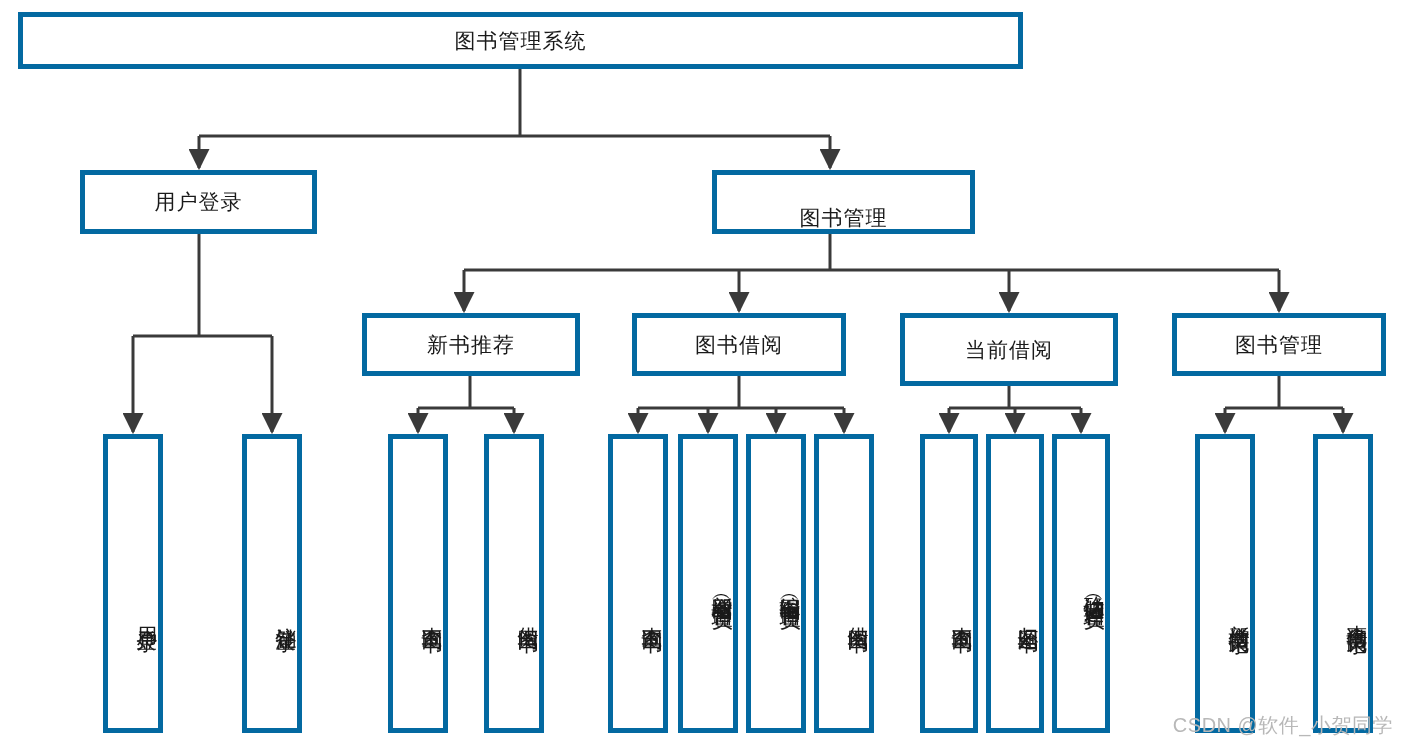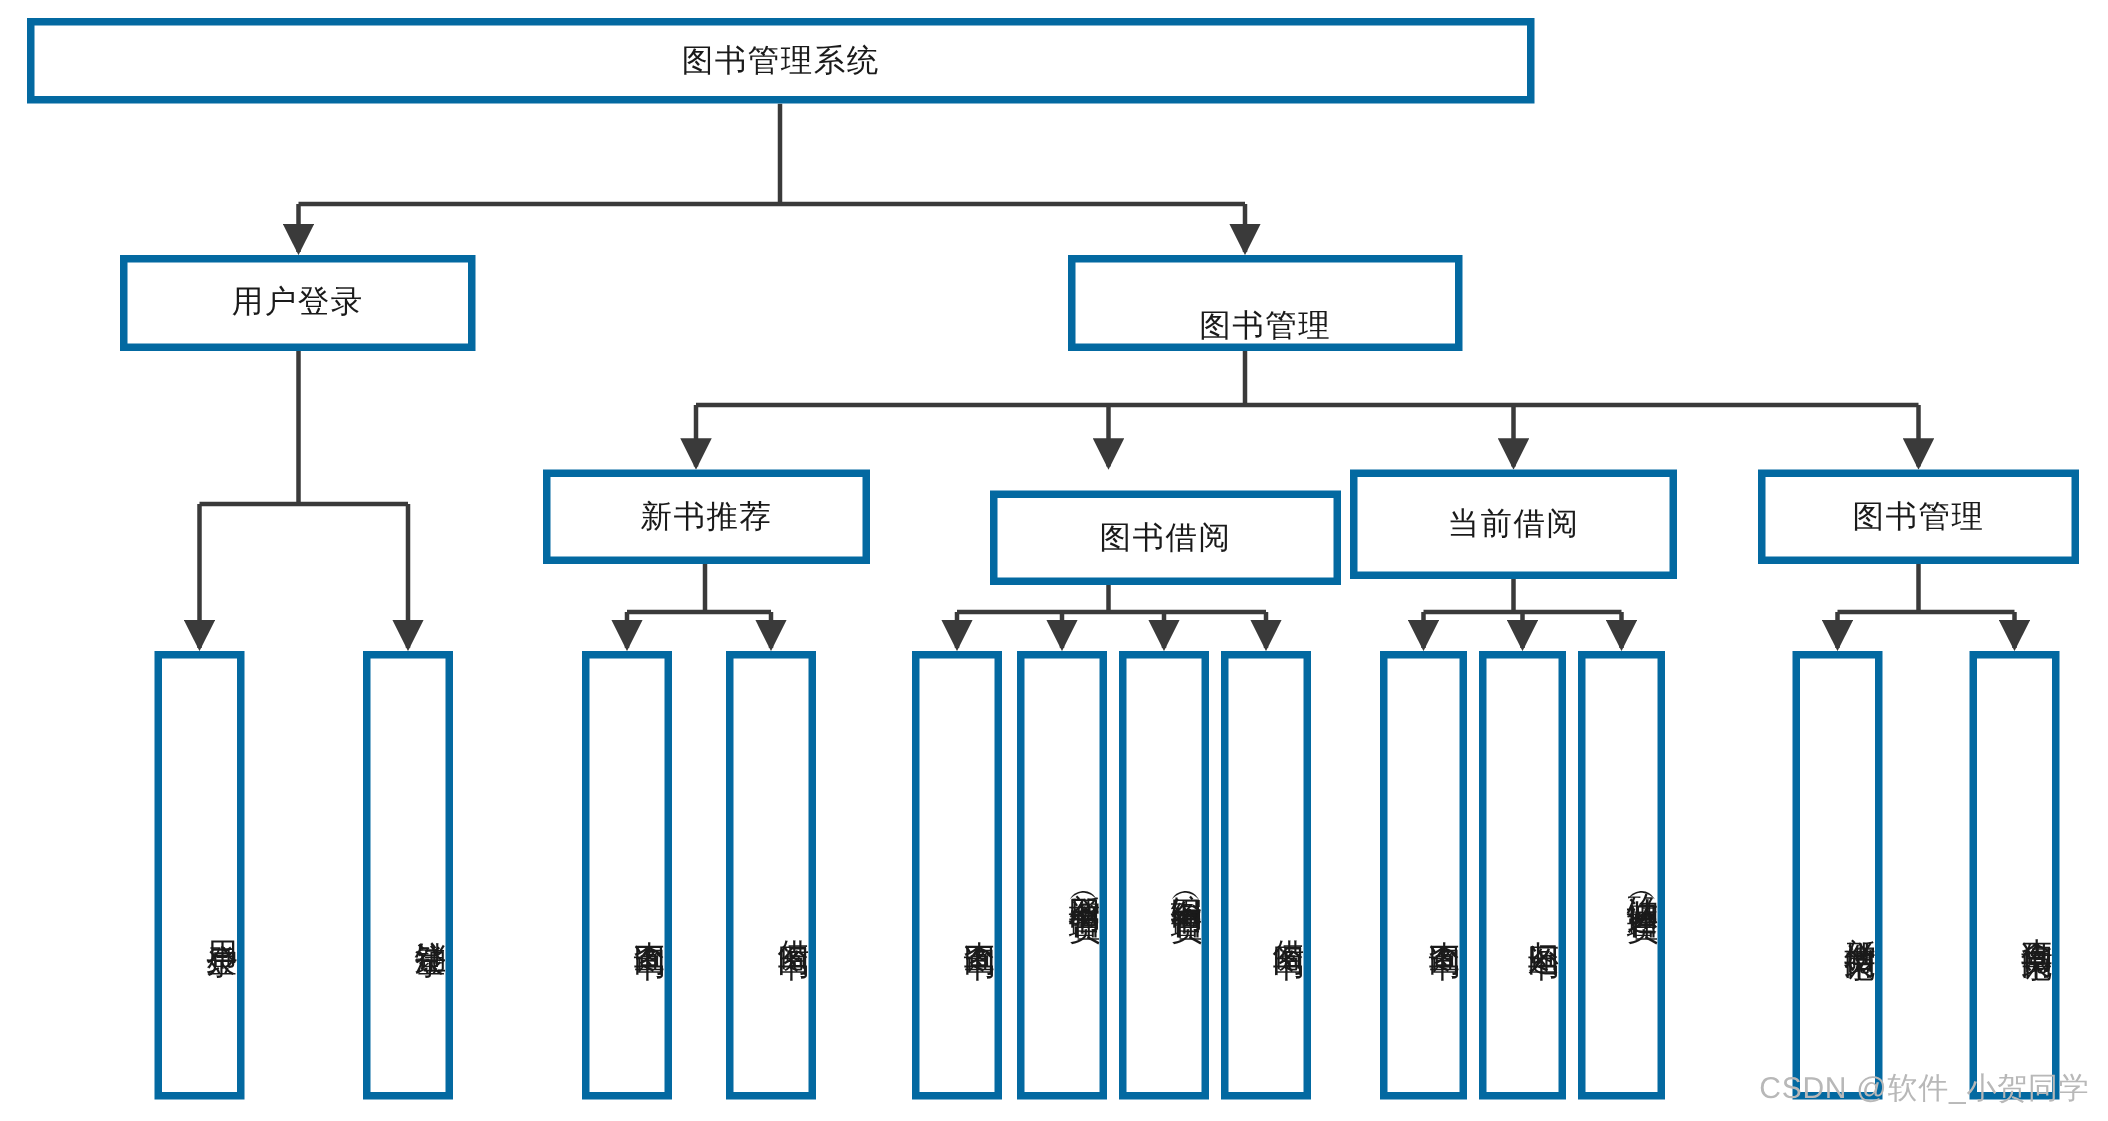--- a/index.html
+++ b/index.html
@@ -131,21 +131,21 @@
   <div class="node node-h" style="left:80px; top:170px; width:237px; height:64px;">
     <span>用户登录</span>
   </div>
   <div class="node node-h" style="left:712px; top:170px; width:263px; height:64px;align-items:flex-end;">
     <span>图书管理</span>
   </div>
 
   <div class="node node-h" style="left:362px; top:313px; width:218px; height:63px;">
     <span>新书推荐</span>
   </div>
-  <div class="node node-h" style="left:632px; top:327px; width:234px; height:63px;margin-left:28px;">
+  <div class="node node-h" style="left:632px; top:313px; width:214px; height:63px;">
     <span>图书借阅</span>
   </div>
   <div class="node node-h" style="left:900px; top:313px; width:218px; height:73px;">
     <span>当前借阅</span>
   </div>
   <div class="node node-h" style="left:1172px; top:313px; width:214px; height:63px;">
     <span>图书管理</span>
   </div>
 
   <div class="node node-v pad-top-mid" style="left:103px; top:434px; width:60px; height:299px;">

